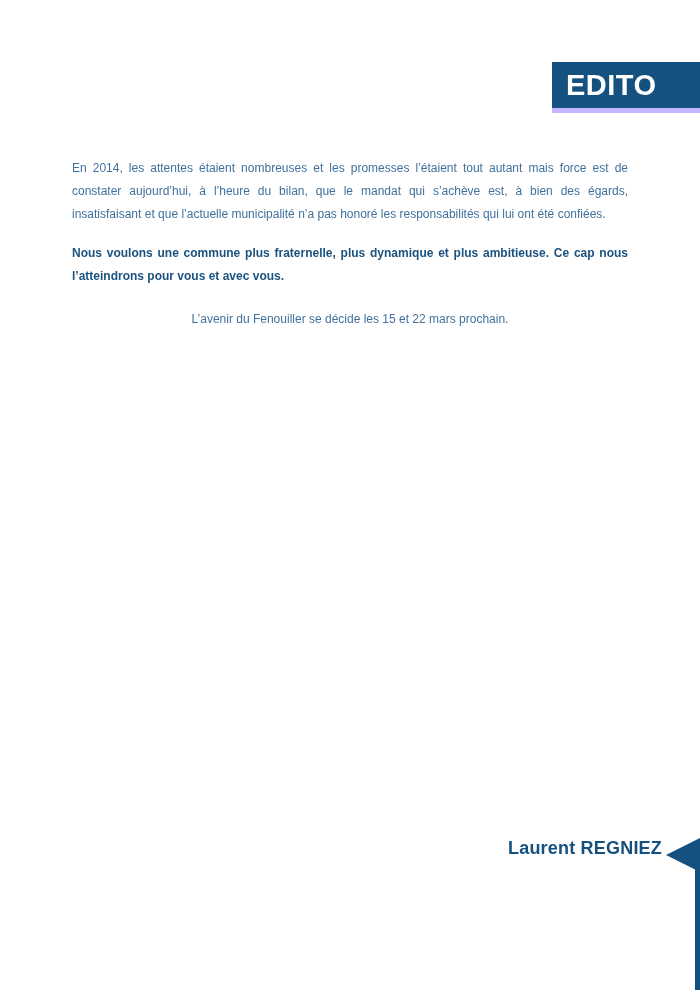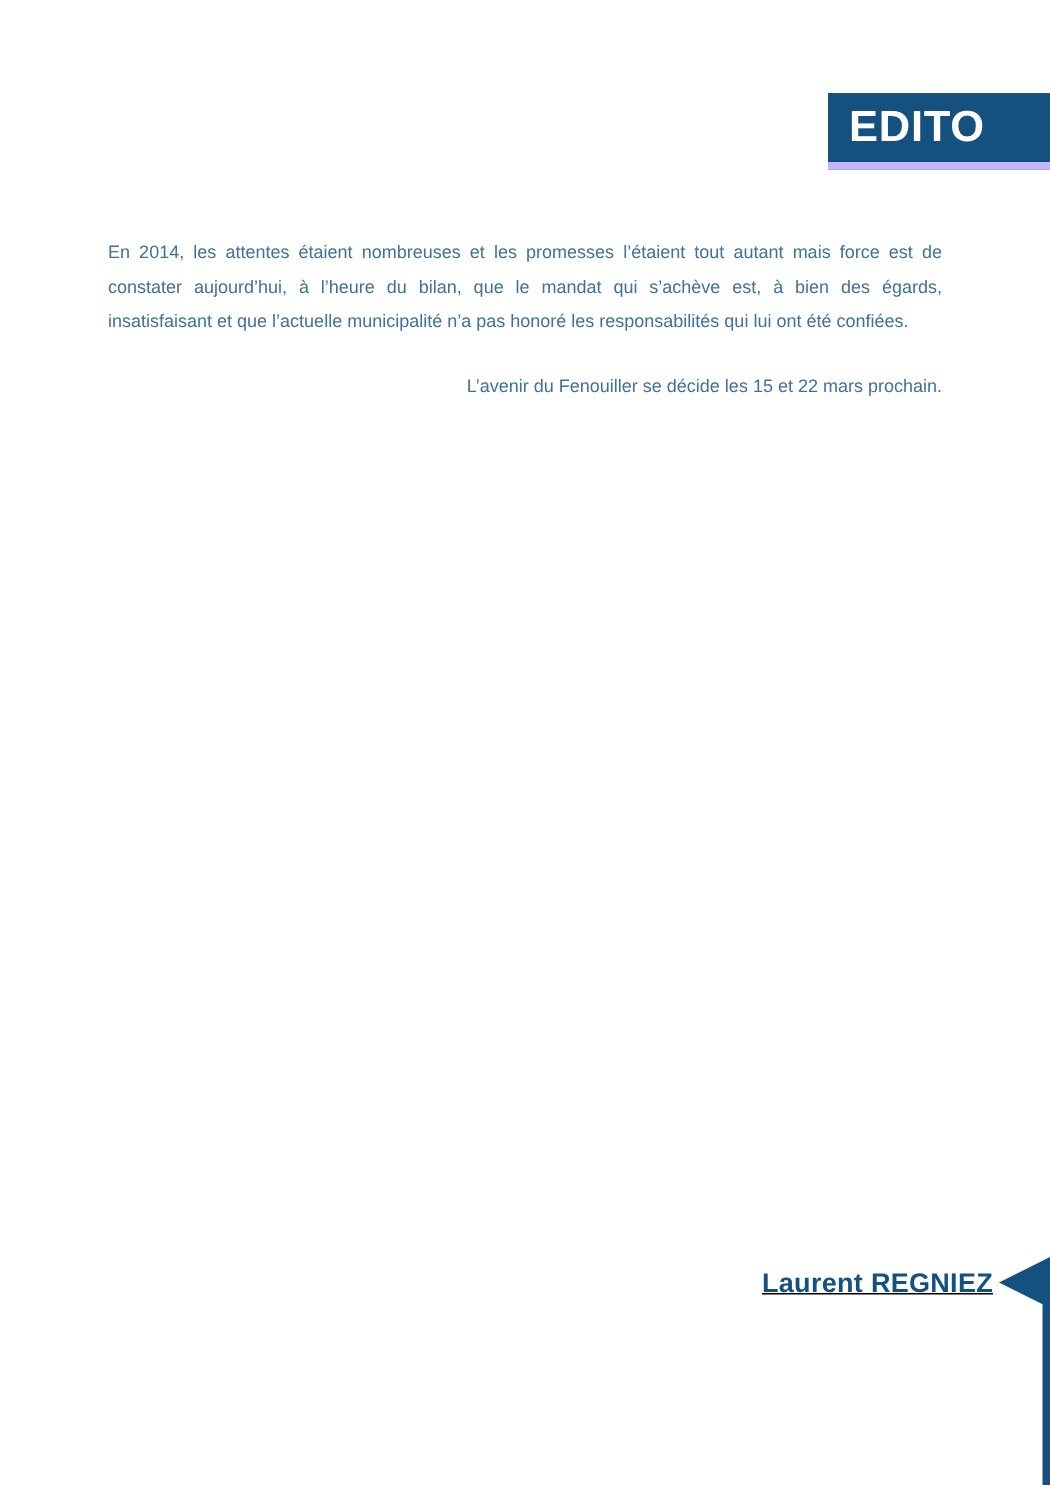--- a/index.html
+++ b/index.html
@@ -31,27 +31,27 @@
   
   .content {
     position: absolute;
     left: 72px; top: 157px; width: 556px;
     color: #40719c;
     font-size: 12px;
     line-height: 23px;
   }
   .para { margin: 0 0 16px 0; text-align: justify; }
   .para strong { color: #1b5380; font-weight: bold; }
-  .para.center { text-align: right; margin-top: 20px; }
+  .para.center { text-align: center; margin-top: 20px; }
 
   
   .signature {
     position: absolute;
     top: 838px; right: 0; height: 34px;
-    display: flex; align-items: center; text-decoration: underline;
+    display: flex; 
   }
   .signature .name {
     color: #15517f;
     font-weight: bold;
     font-size: 18px;
     letter-spacing: 0.2px;
     margin-right: 4px;
   }
   .arrow-left {
     width: 0; height: 0;
@@ -72,20 +72,21 @@
 <body>
 
 <div class="page">
 
   <div class="banner">
     <span>EDITO</span>
   </div>
 
   <div class="content" id="paragraphs">
       <p class="para"><span>En 2014, les attentes étaient nombreuses et les promesses l’étaient tout autant mais force est de constater aujourd’hui, à l’heure du bilan, que le mandat qui s’achève est, à bien des égards, insatisfaisant et que l’actuelle municipalité n’a pas honoré les responsabilités qui lui ont été confiées.</span></p>
+      <p class="para"><strong>Nous voulons une commune plus fraternelle, plus dynamique et plus ambitieuse. Ce cap nous l’atteindrons pour vous et avec vous.</strong></p>
       <p class="para center"><span>L’avenir du Fenouiller se décide les 15 et 22 mars prochain.</span></p>
     </div>
 
   <div class="signature">
     <span class="name">Laurent REGNIEZ</span>
     <span class="arrow-left"></span>
   </div>
 
   <div class="edge-bar"></div>
 

